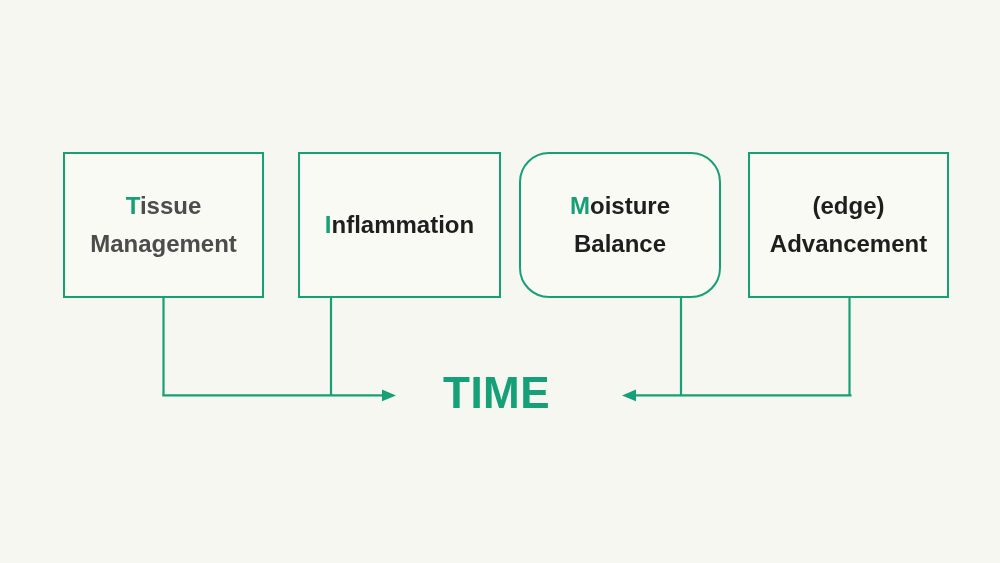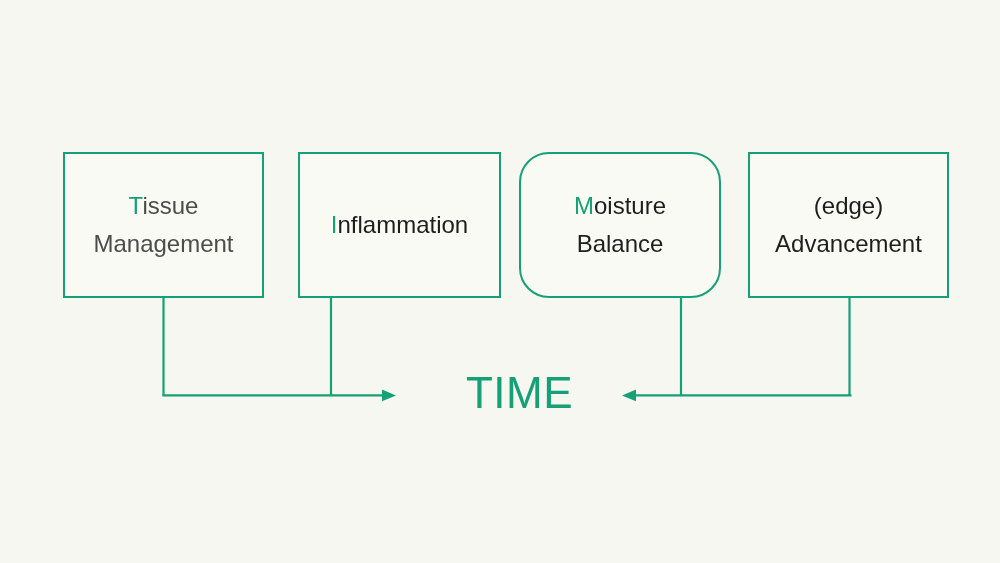--- a/index.html
+++ b/index.html
@@ -13,20 +13,21 @@
   body{
     background:var(--background);
     font-family:"Liberation Sans","DejaVu Sans",sans-serif;
   }
   .stage{
     position:relative;
     width:1000px;
     height:563px;
     background:var(--background);
     overflow:hidden;
+    font-weight:bold;
   }
   .box{
     position:absolute;
     top:152px;
     height:146px;
     box-sizing:border-box;
     border:2.5px solid var(--accent);
     background:var(--box-fill);
     display:flex;
     align-items:center;
@@ -55,21 +56,21 @@
     stroke:var(--accent);
     stroke-width:2.2;
     fill:none;
   }
   .connector-layer polygon{ fill:var(--accent); }
   .time-label{
     position:absolute;
     left:443px;
     top:371px;
     width:130px;
-    text-align:right;
+    text-align:left;
     font-size:44px;
     line-height:44px;
     color:var(--accent);
     letter-spacing:0.5px;
   }
 </style>
 </head>
 <body>
 
 <div class="stage">

